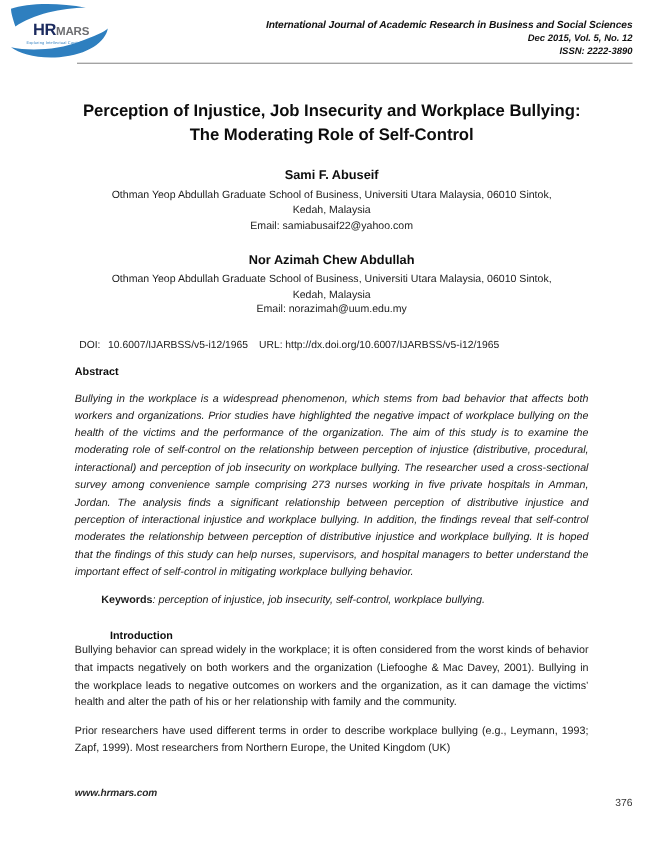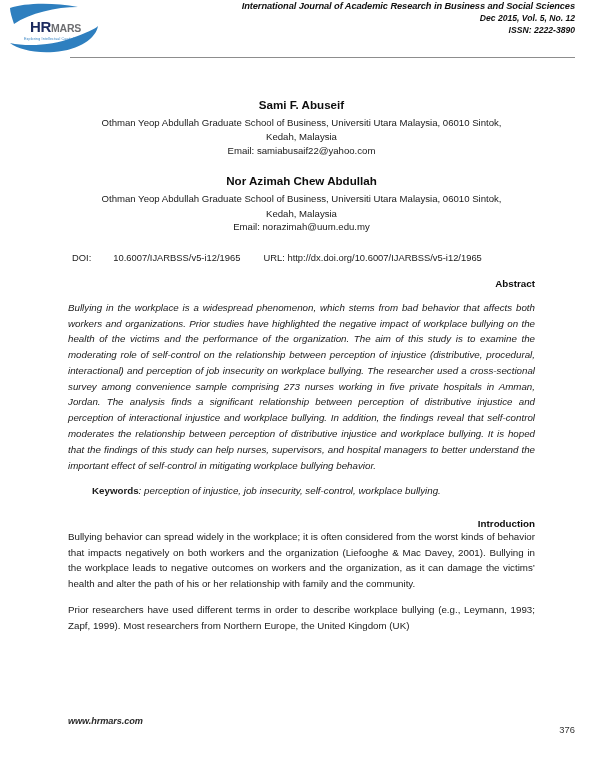--- a/index.html
+++ b/index.html
@@ -28,21 +28,21 @@
   .masthead {
     position: absolute;
     top: 0;
     left: 0;
     right: 0;
     height: 62px;
   }
 
   .journal-meta {
     position: absolute;
-    top: 0;
+    top: 16px;
     right: 25px;
     width: 420px;
     text-align: right;
     font-style: italic;
     font-weight: bold;
     line-height: 1.38;
     color: #111111;
   }
   .journal-name { font-size: 9.3px; letter-spacing: -0.1px; }
   .journal-issue { font-size: 8.6px; }
@@ -128,30 +128,29 @@
   }
 
   
   .doi-line {
     margin-top: 18px;
     font-size: 9.4px;
     color: #1a1a1a;
     padding-left: 4px;
     white-space: nowrap;
   }
-  .doi-line .lbl { margin-right: 22px; }
-  .doi-line .url-lbl { margin-left: 23px; }
+  .doi-line .lbl { margin-right: 7px; }
+  .doi-line .url-lbl { margin-left: 10px; }
 
   
   .section-heading {
     font-size: 9.8px;
     font-weight: bold;
     color: #0d0d0d;
     margin-top: 15px;
-    text-align: right;
   }
   .section-heading.intro { margin-top: 19px; padding-left: 32px; }
 
   
   .abstract {
     margin-top: 11px;
     font-size: 9.75px;
     font-style: italic;
     line-height: 1.62;
     text-align: justify;
@@ -224,20 +223,21 @@
       <div class="journal-name">International Journal of Academic Research in Business and Social Sciences</div>
       <div class="journal-issue">Dec 2015, Vol. 5, No. 12</div>
       <div class="journal-issn">ISSN: 2222-3890</div>
     </div>
 
     <div class="header-rule"></div>
   </div>
 
   <div class="content">
 
+    <h1 class="paper-title">Perception of Injustice, Job Insecurity and Workplace Bullying: The Moderating Role of Self-Control</h1>
 
     <div class="author-block">
       <div class="author-name">Sami F. Abuseif</div>
       <div class="author-affil">Othman Yeop Abdullah Graduate School of Business, Universiti Utara Malaysia, 06010 Sintok,</div>
       <div class="author-affil">Kedah, Malaysia</div>
       <div class="author-email">Email: samiabusaif22@yahoo.com</div>
     </div>
 
     <div class="author-block second">
       <div class="author-name">Nor Azimah Chew Abdullah</div>

